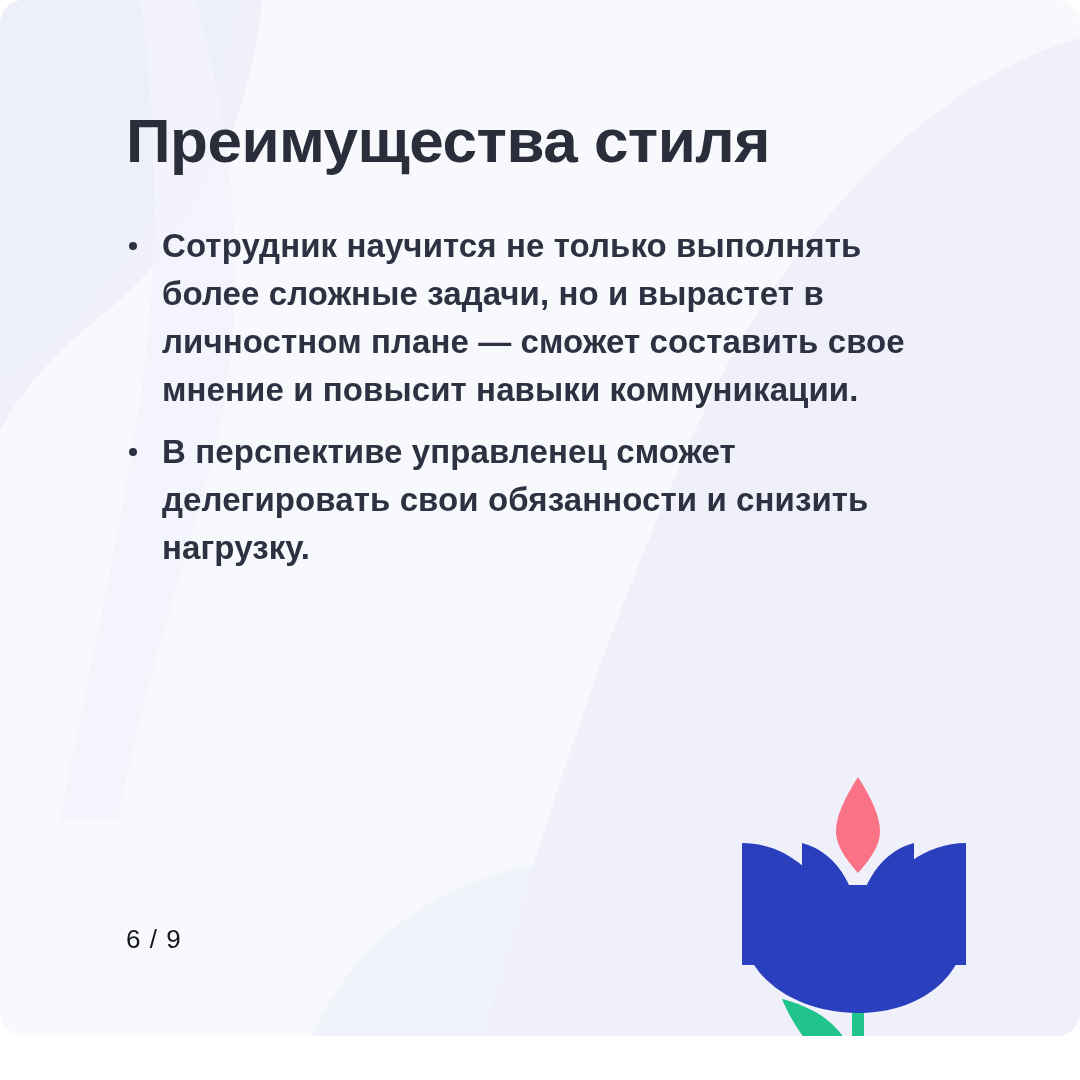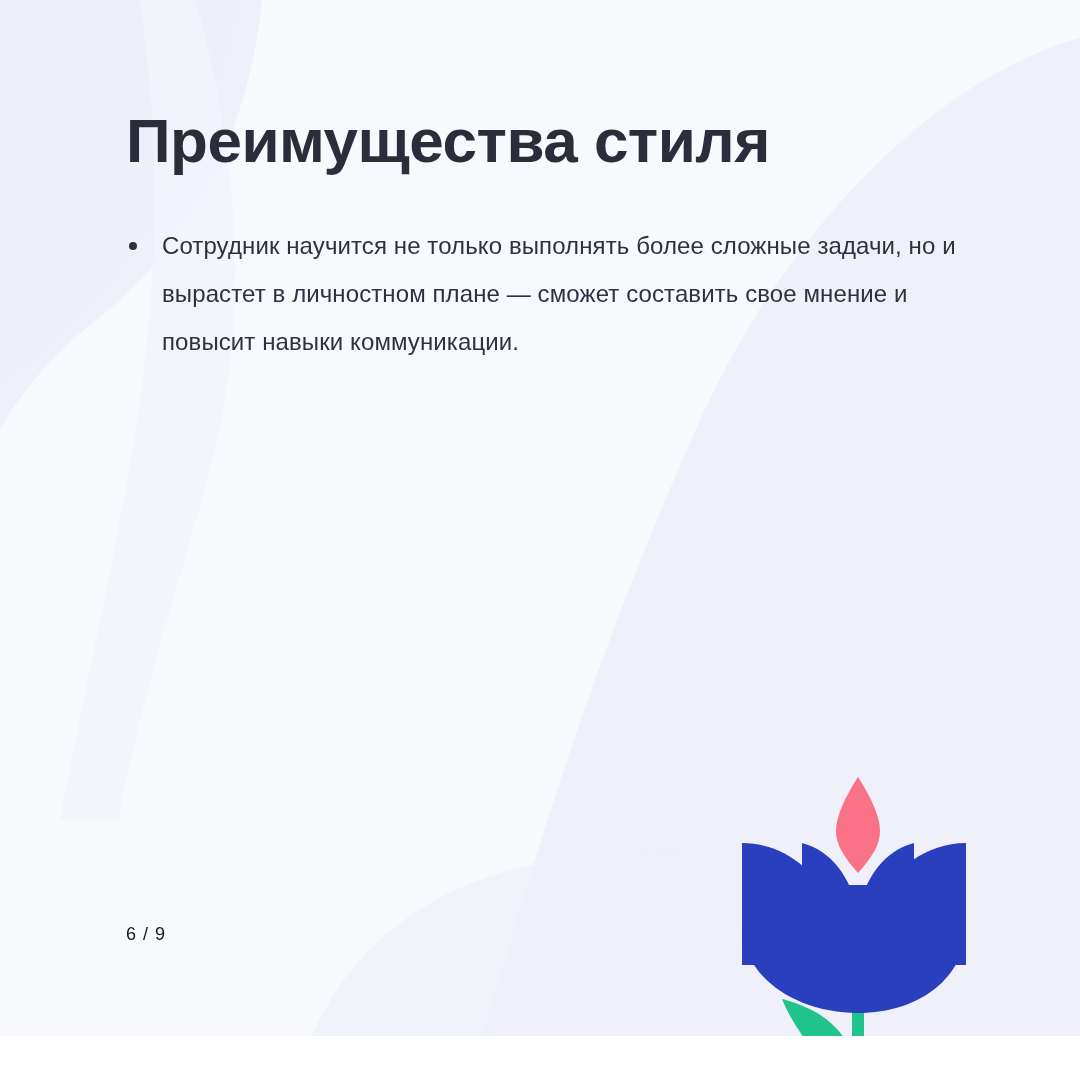--- a/index.html
+++ b/index.html
@@ -9,20 +9,21 @@
     background: #ffffff;
   }
 
   #slide {
     position: relative;
     width: 1080px;
     height: 1036px;
     overflow: hidden;
     background: #F8F9FD;
     font-family: "Liberation Sans", "DejaVu Sans", sans-serif;
+    border-radius: 24px;
   }
 
   
   #bg-layer {
     position: absolute;
     inset: 0;
     width: 1080px;
     height: 1080px;
     z-index: 0;
     pointer-events: none;
@@ -57,42 +58,42 @@
     margin: 0;
     padding: 0;
     list-style: none;
   }
 
   .bullet-item {
     position: relative;
     padding-left: 36px;
     margin-bottom: 14px;
     color: #2E3141;
-    font-size: 24px;
+    font-size: 33px;
     line-height: 48px;
-    font-weight: 400;
+    font-weight: 700;
     letter-spacing: 0.1px;
   }
   .bullet-item:last-child { margin-bottom: 0; }
 
   .bullet-dot {
     position: absolute;
     left: 3px;
     top: 20px;
     width: 8px;
     height: 8px;
     border-radius: 50%;
     background: #2E3141;
   }
 
   #page-indicator {
     position: absolute;
     left: 126px;
     top: 924px;
-    font-size: 18px;
+    font-size: 26px;
     font-weight: 400;
     color: #14161F;
     letter-spacing: 1px;
   }
 
   #logo-tulip {
     position: absolute;
     left: 720px;
     top: 765px;
     width: 280px;
@@ -119,20 +120,24 @@
 
   <div id="content">
 
     <h1 id="slide-title">Преимущества стиля</h1>
 
     <ul id="bullet-list">
       <li class="bullet-item">
         <span class="bullet-dot"></span>
         <span>Сотрудник научится не только выполнять более сложные задачи, но и вырастет в личностном плане — сможет составить свое мнение и повысит навыки коммуникации.</span>
       </li>
+      <li class="bullet-item">
+        <span class="bullet-dot"></span>
+        <span>В перспективе управленец сможет делегировать свои обязанности и снизить нагрузку.</span>
+      </li>
     </ul>
 
     <div id="page-indicator">6 / 9</div>
 
     <svg id="logo-tulip" viewBox="0 0 280 315">
 
       <rect x="132" y="230" width="12" height="85" fill="#21C48C"></rect>
 
       <path d="M132,300 C120,300 96,290 82,270 C68,250 62,234 62,234
                C62,234 88,240 106,254 C124,268 134,286 132,300 Z" fill="#21C48C"></path>

